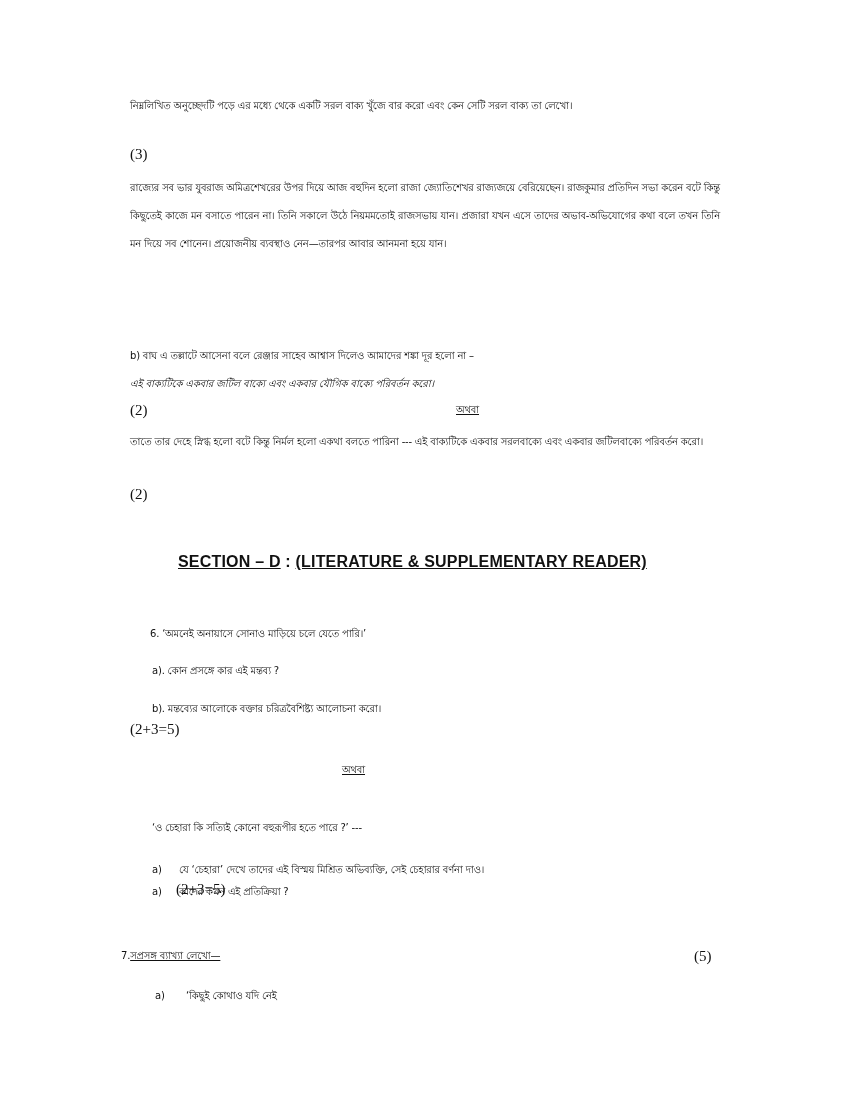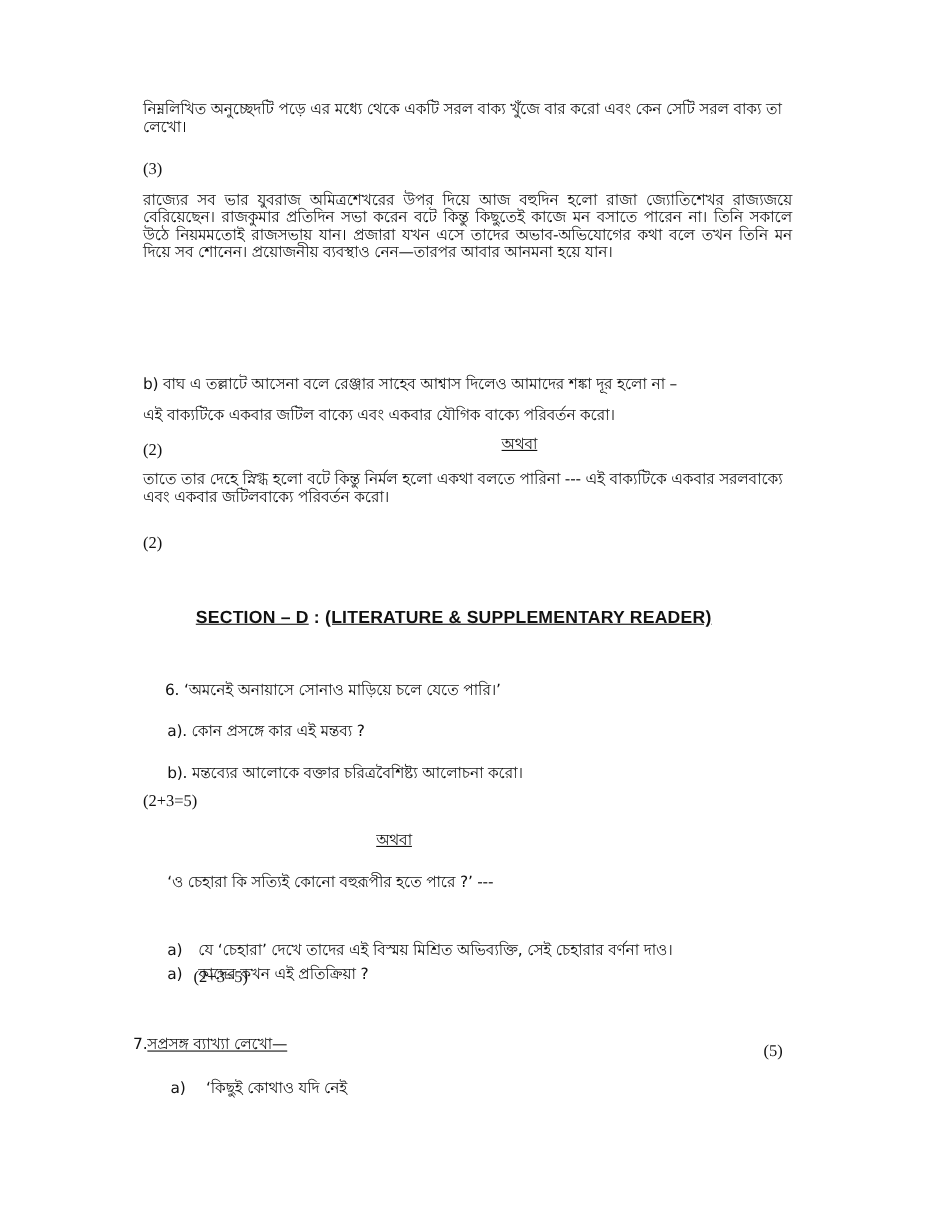--- a/index.html
+++ b/index.html
@@ -2,60 +2,60 @@
 <html><head>
   <meta charset="utf-8">
   <style>
     html, body { margin: 0; padding: 0; background: #ffffff; }
     body {
       width: 850px; height: 1100px; position: relative; overflow: hidden;
       font-family: "DejaVu Sans", "Liberation Sans", sans-serif;
       color: #111111;
     }
     .abs { position: absolute; }
-    .bn { font-size: 14px; line-height: 16px; letter-spacing: -0.2px; }
+    .bn { font-size: 10px; line-height: 28px; letter-spacing: -0.2px; }
     .serif { font-family: "Liberation Serif", "DejaVu Serif", serif; font-size: 15px; }
     .justify { text-align: justify; text-align-last: left; }
     .u { text-decoration: underline; }
     .section-title {
       font-family: Liberation Sans, sans-serif;
       font-weight: bold; font-size: 16px; letter-spacing: 0.2px;
     }
   </style>
 </head>
 <body>
 
 <div class="abs bn" style="left:130px; top:92px; width:590px;">নিম্নলিখিত অনুচ্ছেদটি পড়ে এর মধ্যে থেকে একটি সরল বাক্য খুঁজে বার করো এবং কেন সেটি সরল বাক্য তা লেখো।</div>
 <div class="abs serif" style="left:130px; top:146px;">(3)</div>
 
 <div class="abs bn justify" style="left:130px; top:174px; width:590px;">রাজ্যের সব ভার যুবরাজ অমিত্রশেখরের উপর দিয়ে আজ বহুদিন হলো রাজা জ্যোতিশেখর রাজ্যজয়ে বেরিয়েছেন। রাজকুমার প্রতিদিন সভা করেন বটে কিন্তু কিছুতেই কাজে মন বসাতে পারেন না। তিনি সকালে উঠে নিয়মমতোই রাজসভায় যান। প্রজারা যখন এসে তাদের অভাব-অভিযোগের কথা বলে তখন তিনি মন দিয়ে সব শোনেন। প্রয়োজনীয় ব্যবস্থাও নেন—তারপর আবার আনমনা হয়ে যান।</div>
 
 <div class="abs bn" style="left:130px; top:342px; width:600px;">b) বাঘ এ তল্লাটে আসেনা বলে রেঞ্জার সাহেব আশ্বাস দিলেও আমাদের শঙ্কা দূর হলো না –</div>
-<div class="abs bn" style="left:130px; top:370px; width:600px;">এই  বাক্যটিকে একবার জটিল বাক্যে এবং একবার যৌগিক বাক্যে পরিবর্তন করো।</div>
+<div class="abs bn" style="left:130px; top:370px; width:600px;font-style:italic;">এই  বাক্যটিকে একবার জটিল বাক্যে এবং একবার যৌগিক বাক্যে পরিবর্তন করো।</div>
 <div class="abs serif" style="left:130px; top:402px;">(2)</div>
 <div class="abs bn u" style="left:456px; top:396px;">অথবা</div>
 
 <div class="abs bn" style="left:130px; top:428px; width:590px;">তাতে তার দেহে স্নিগ্ধ হলো বটে কিন্তু নির্মল হলো একথা বলতে পারিনা --- এই বাক্যটিকে একবার সরলবাক্যে এবং একবার জটিলবাক্যে পরিবর্তন করো।</div>
 <div class="abs serif" style="left:130px; top:486px;">(2)</div>
 
 <div class="abs section-title" style="left:178px; top:553px; white-space:nowrap;">
   <span class="u">SECTION – D</span><span style="white-space:pre;"> : </span><span class="u">(LITERATURE &amp; SUPPLEMENTARY READER)</span>
 </div>
 
 <div class="abs bn" style="left:150px; top:620px; white-space:nowrap;text-align:right;">
   <span>6.</span>
   <span>‘অমনেই অনায়াসে সোনাও মাড়িয়ে চলে যেতে পারি।’</span>
 </div>
 <div class="abs bn" style="left:152px; top:657px;">a). কোন প্রসঙ্গে কার এই মন্তব্য ?</div>
 <div class="abs bn" style="left:152px; top:695px;">b). মন্তব্যের আলোকে বক্তার চরিত্রবৈশিষ্ট্য আলোচনা করো।</div>
 <div class="abs serif" style="left:130px; top:721px;">(2+3=5)</div>
 
 <div class="abs bn u" style="left:342px; top:756px;">অথবা</div>
 
-<div class="abs bn" style="left:152px; top:794px;text-align:center;">‘ও চেহারা কি সত্যিই কোনো বহুরূপীর হতে পারে ?’ ---</div>
+<div class="abs bn" style="left:152px; top:814px;text-align:center;">‘ও চেহারা কি সত্যিই কোনো বহুরূপীর হতে পারে ?’ ---</div>
 
 <div class="abs bn" style="left:152px; top:878px; white-space:nowrap;">
   <span style="display:inline-block; width:24px;">a)</span>
   <span>কাদের কখন এই প্রতিক্রিয়া ?</span>
 </div>
 <div class="abs bn" style="left:152px; top:856px; white-space:nowrap;">
   <span style="display:inline-block; width:24px;">a)</span>
   <span>যে ‘চেহারা’ দেখে তাদের এই বিস্ময় মিশ্রিত অভিব্যক্তি, সেই চেহারার বর্ণনা দাও।</span>
 </div>
 <div class="abs serif" style="left:176px; top:881px;">(2+3=5)</div>

